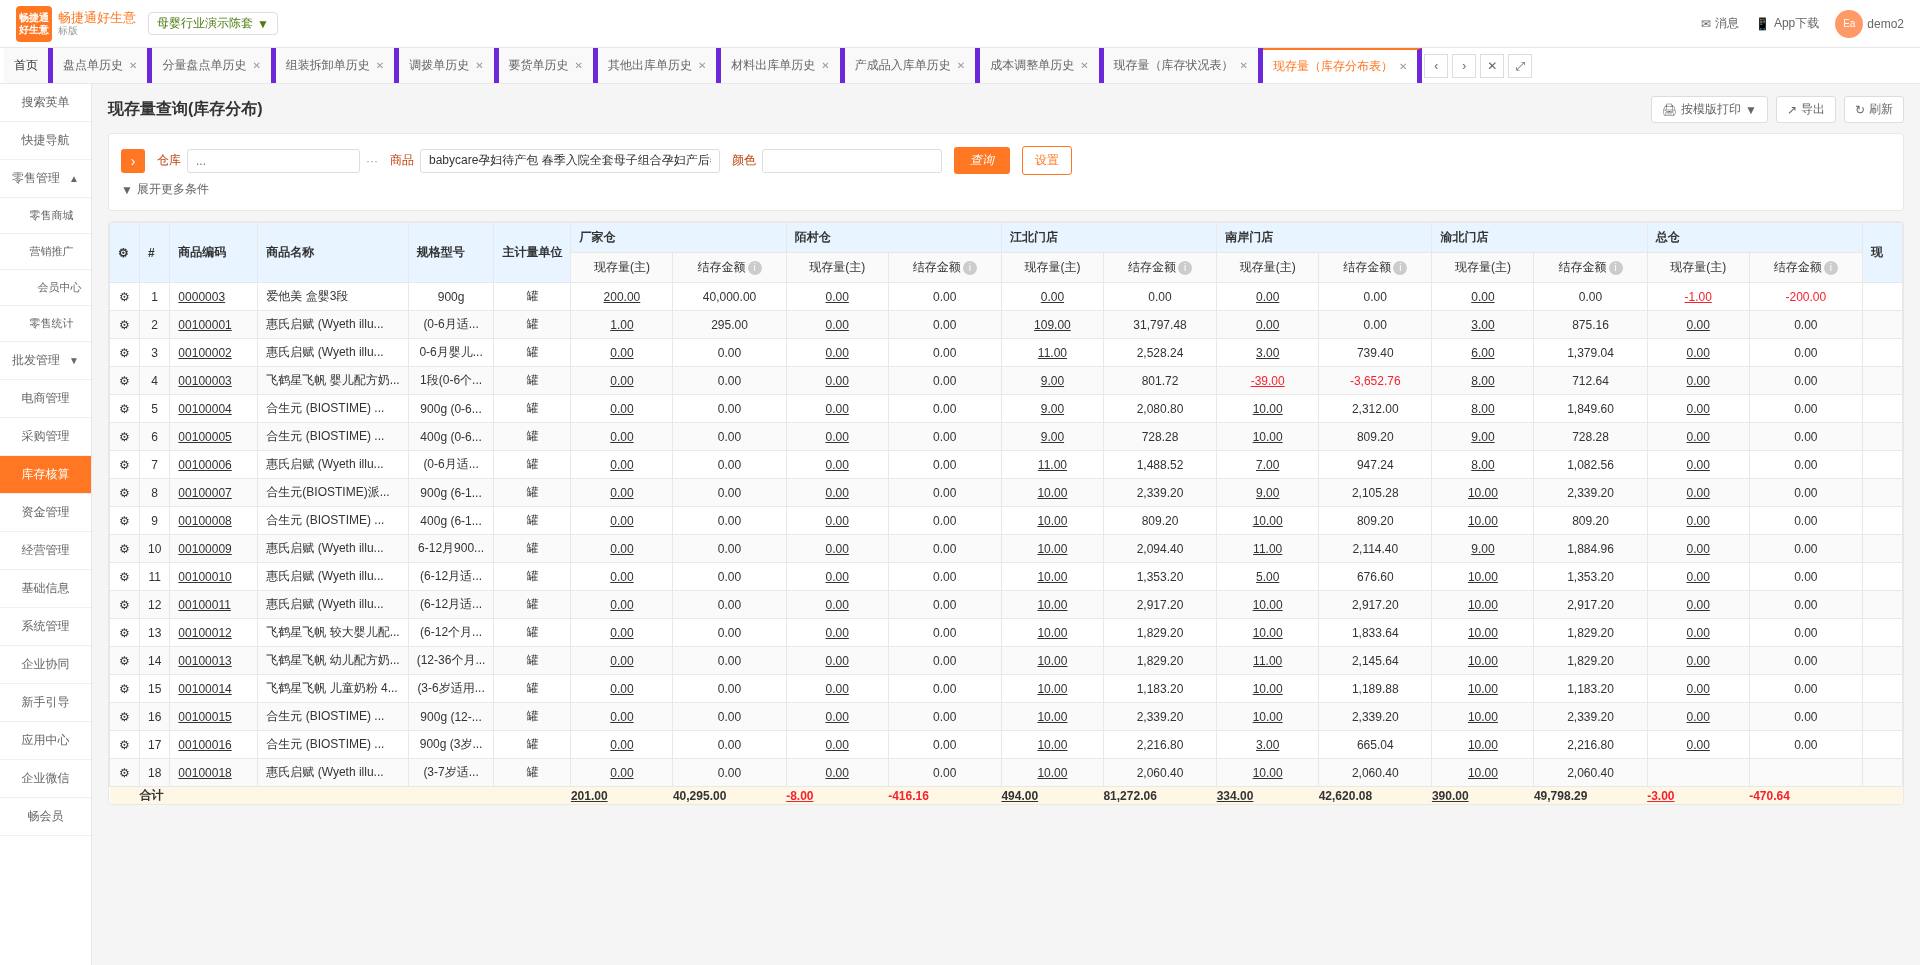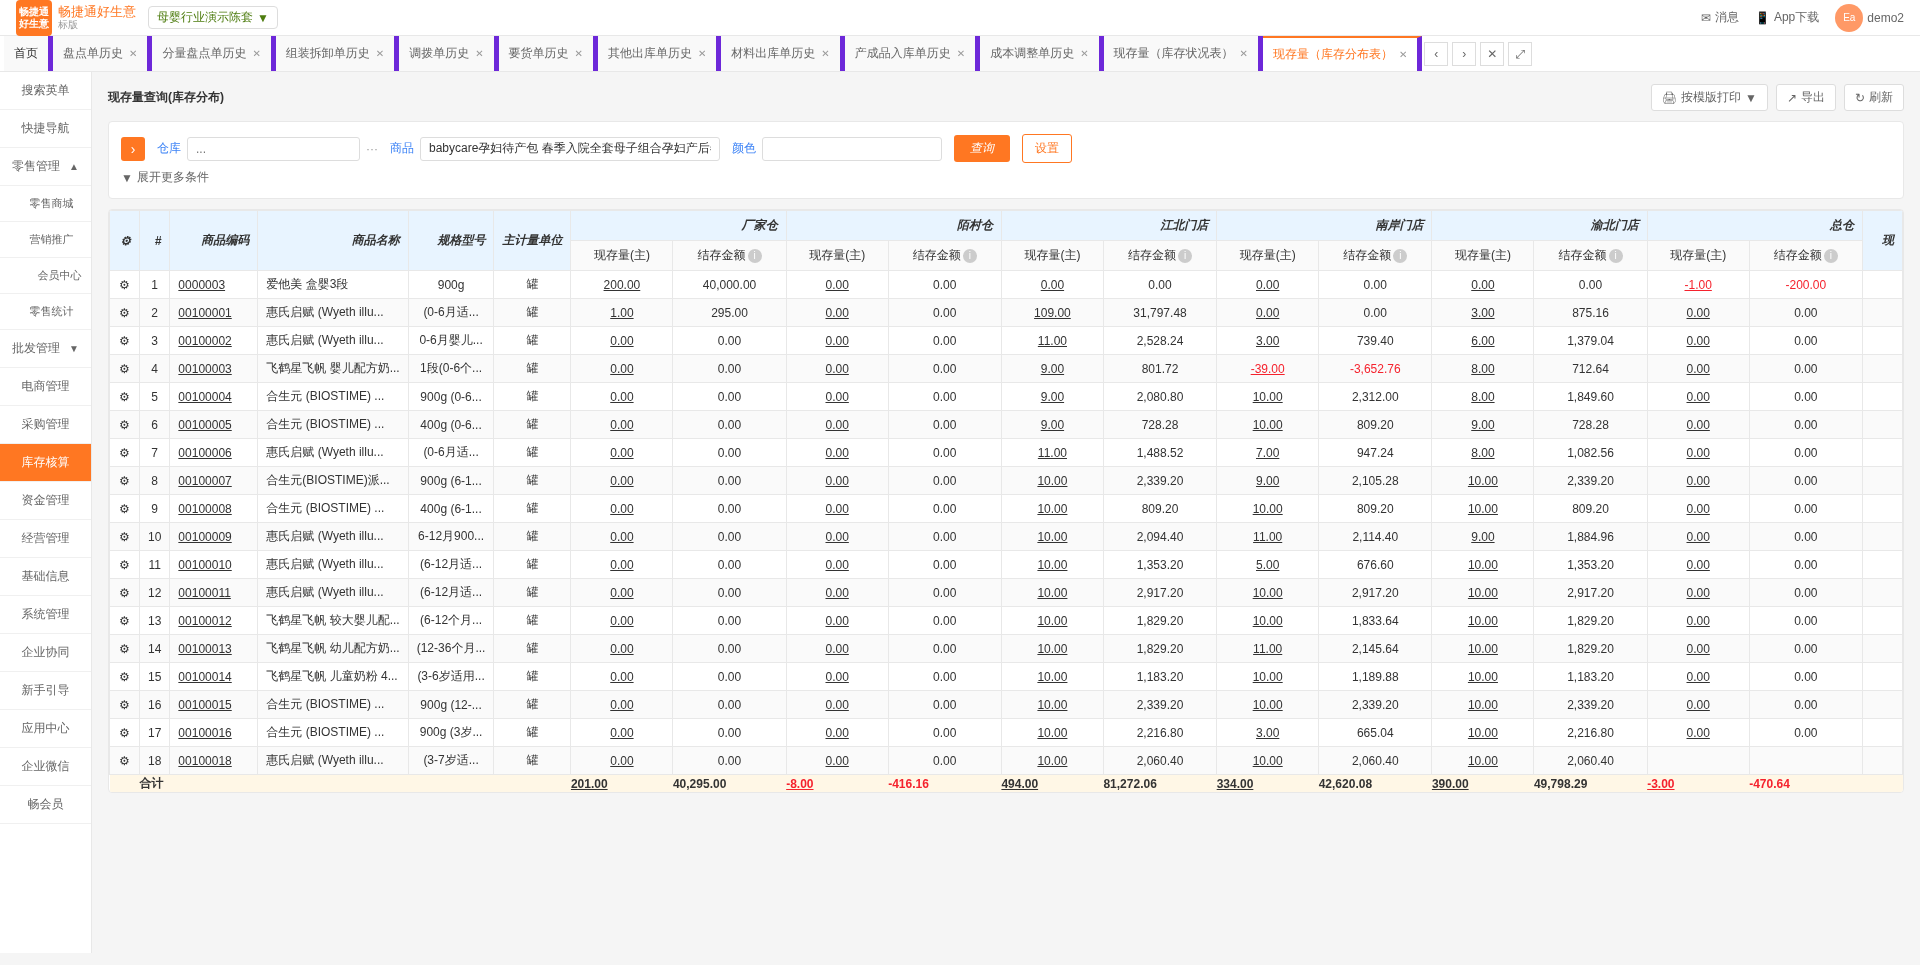--- a/index.html
+++ b/index.html
@@ -1,20 +1,20 @@
 <!DOCTYPE html>
 <html><head>
   <meta charset="utf-8">
   <style>
     * { box-sizing: border-box; margin: 0; padding: 0; }
     body { font-family: 'Microsoft YaHei', Arial, sans-serif; font-size: 12px; background: #f5f5f5; color: #333; overflow: hidden; }
 
     
     .top-bar {
-      height: 36px;
+      height: 48px;
       background: #fff;
       display: flex;
       align-items: center;
       padding: 0 16px;
       border-bottom: 1px solid #e8e8e8;
       justify-content: space-between;
     }
     .top-bar-left { display: flex; align-items: center; gap: 12px; }
     .logo-area { display: flex; align-items: center; gap: 6px; }
     .logo-text { font-size: 13px; color: #ff7722; font-weight: normal; line-height: 1.2; }
@@ -105,21 +105,21 @@
       background: #f5f5f5;
     }
 
     
     .page-header {
       display: flex;
       justify-content: space-between;
       align-items: center;
       margin-bottom: 10px;
     }
-    .page-title { font-size: 12px; font-weight: bold; color: #333; text-align: right; }
+    .page-title { font-size: 16px; font-weight: bold; color: #333; text-align: right; }
     .page-actions { display: flex; gap: 8px; align-items: center; }
     .action-btn {
       display: flex;
       align-items: center;
       gap: 4px;
       padding: 4px 10px;
       border: 1px solid #ddd;
       background: #fff;
       cursor: pointer;
       border-radius: 3px;
@@ -139,21 +139,21 @@
       display: flex;
       align-items: center;
       gap: 12px;
       flex-wrap: wrap;
     }
     .filter-item {
       display: flex;
       align-items: center;
       gap: 6px;
     }
-    .filter-label { color: #3b82f6; white-space: nowrap; }
+    .filter-label { color: #c2410c; white-space: nowrap; }
     .filter-input {
       border: 1px solid #ddd;
       border-radius: 3px;
       padding: 4px 8px;
       font-size: 12px;
       color: #333;
       min-width: 80px;
     }
     .filter-input-long {
       min-width: 300px;
@@ -232,23 +232,22 @@
       border: 1px solid #e8e8e8;
       white-space: nowrap;
       color: #333;
     }
     tbody tr:nth-child(even) td { background: #fafafa; }
     .td-underline { text-decoration: underline; color: #333; cursor: pointer; }
     .td-red { color: #f5222d; }
     .td-left { text-align: left; }
     .group-header th {
       background: #e8f4ff;
-      text-align: right;
+      text-align: left;
       font-weight: bold;
-      font-style: italic;
     }
     .footer-row td {
       background: #fff7e6 !important;
       font-weight: bold;
     }
 
     
     .gear-col { width: 30px; }
 
     .info-icon {

